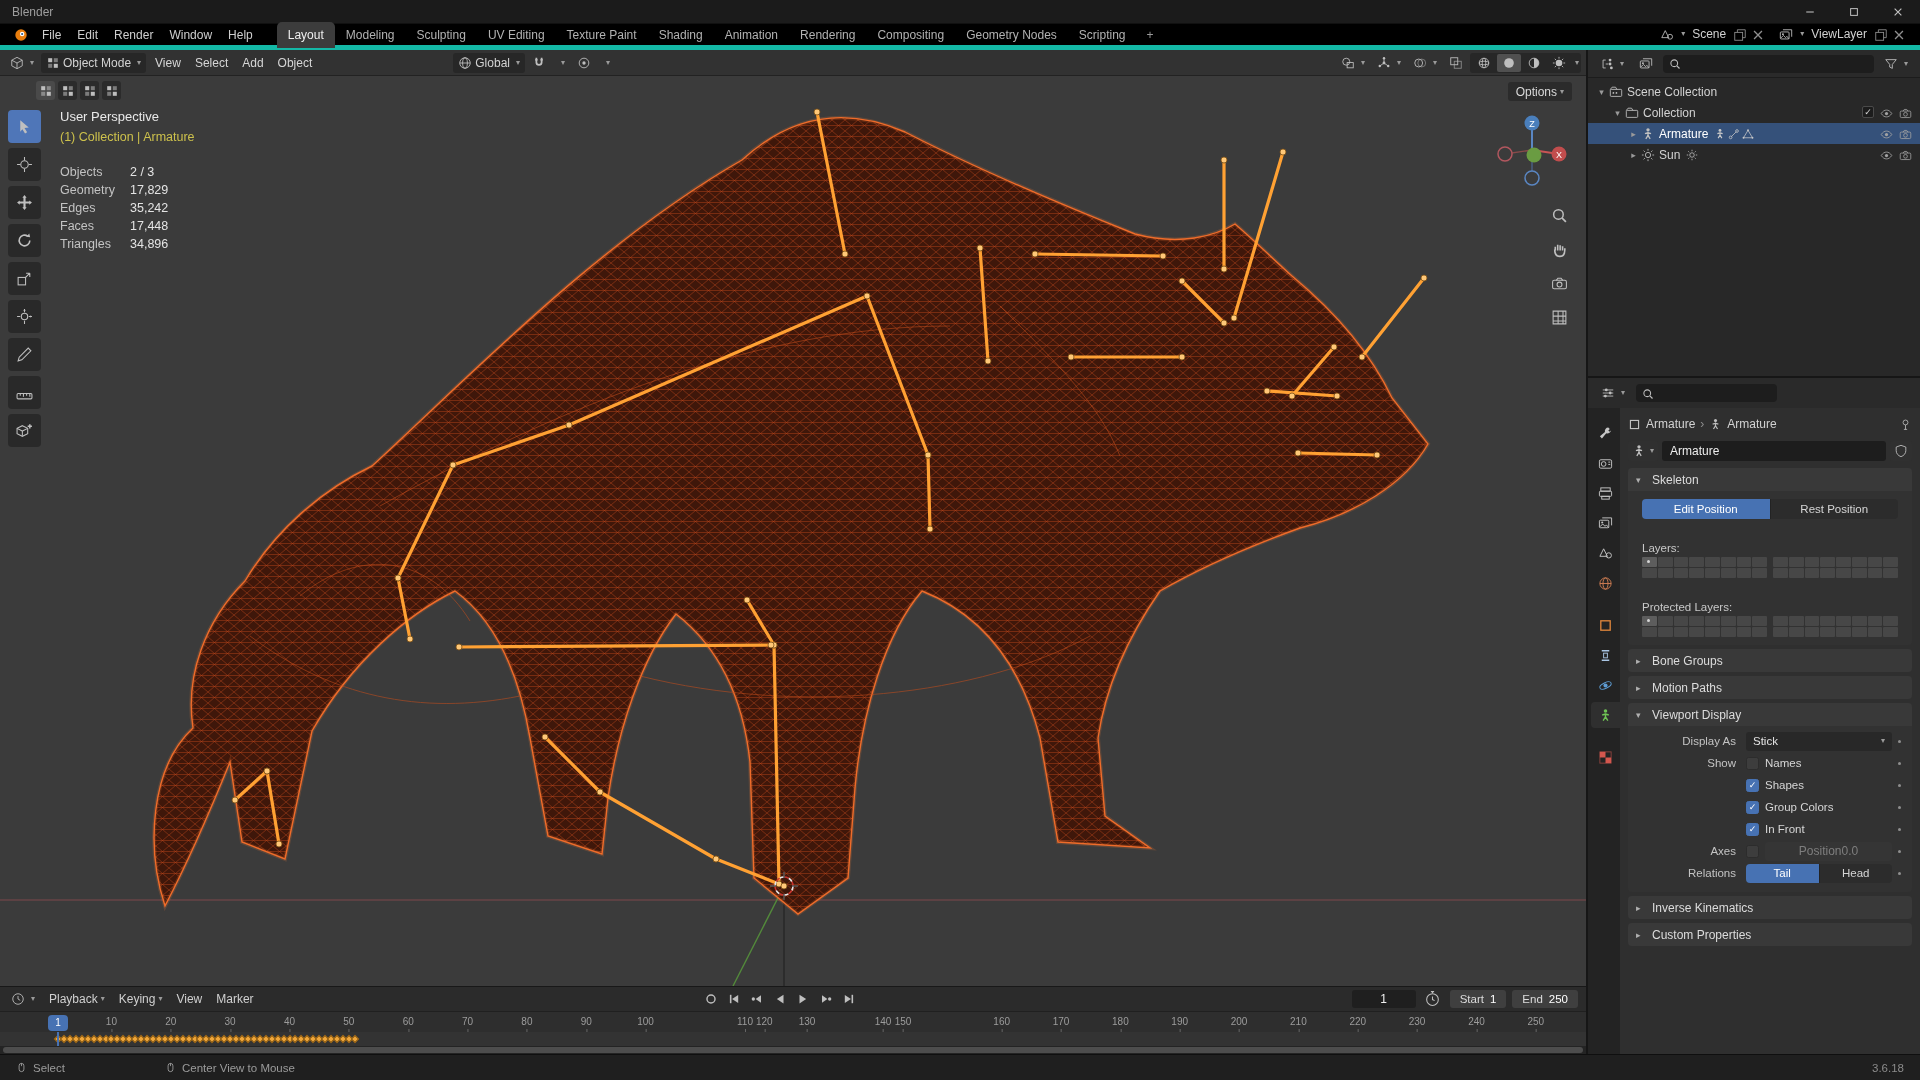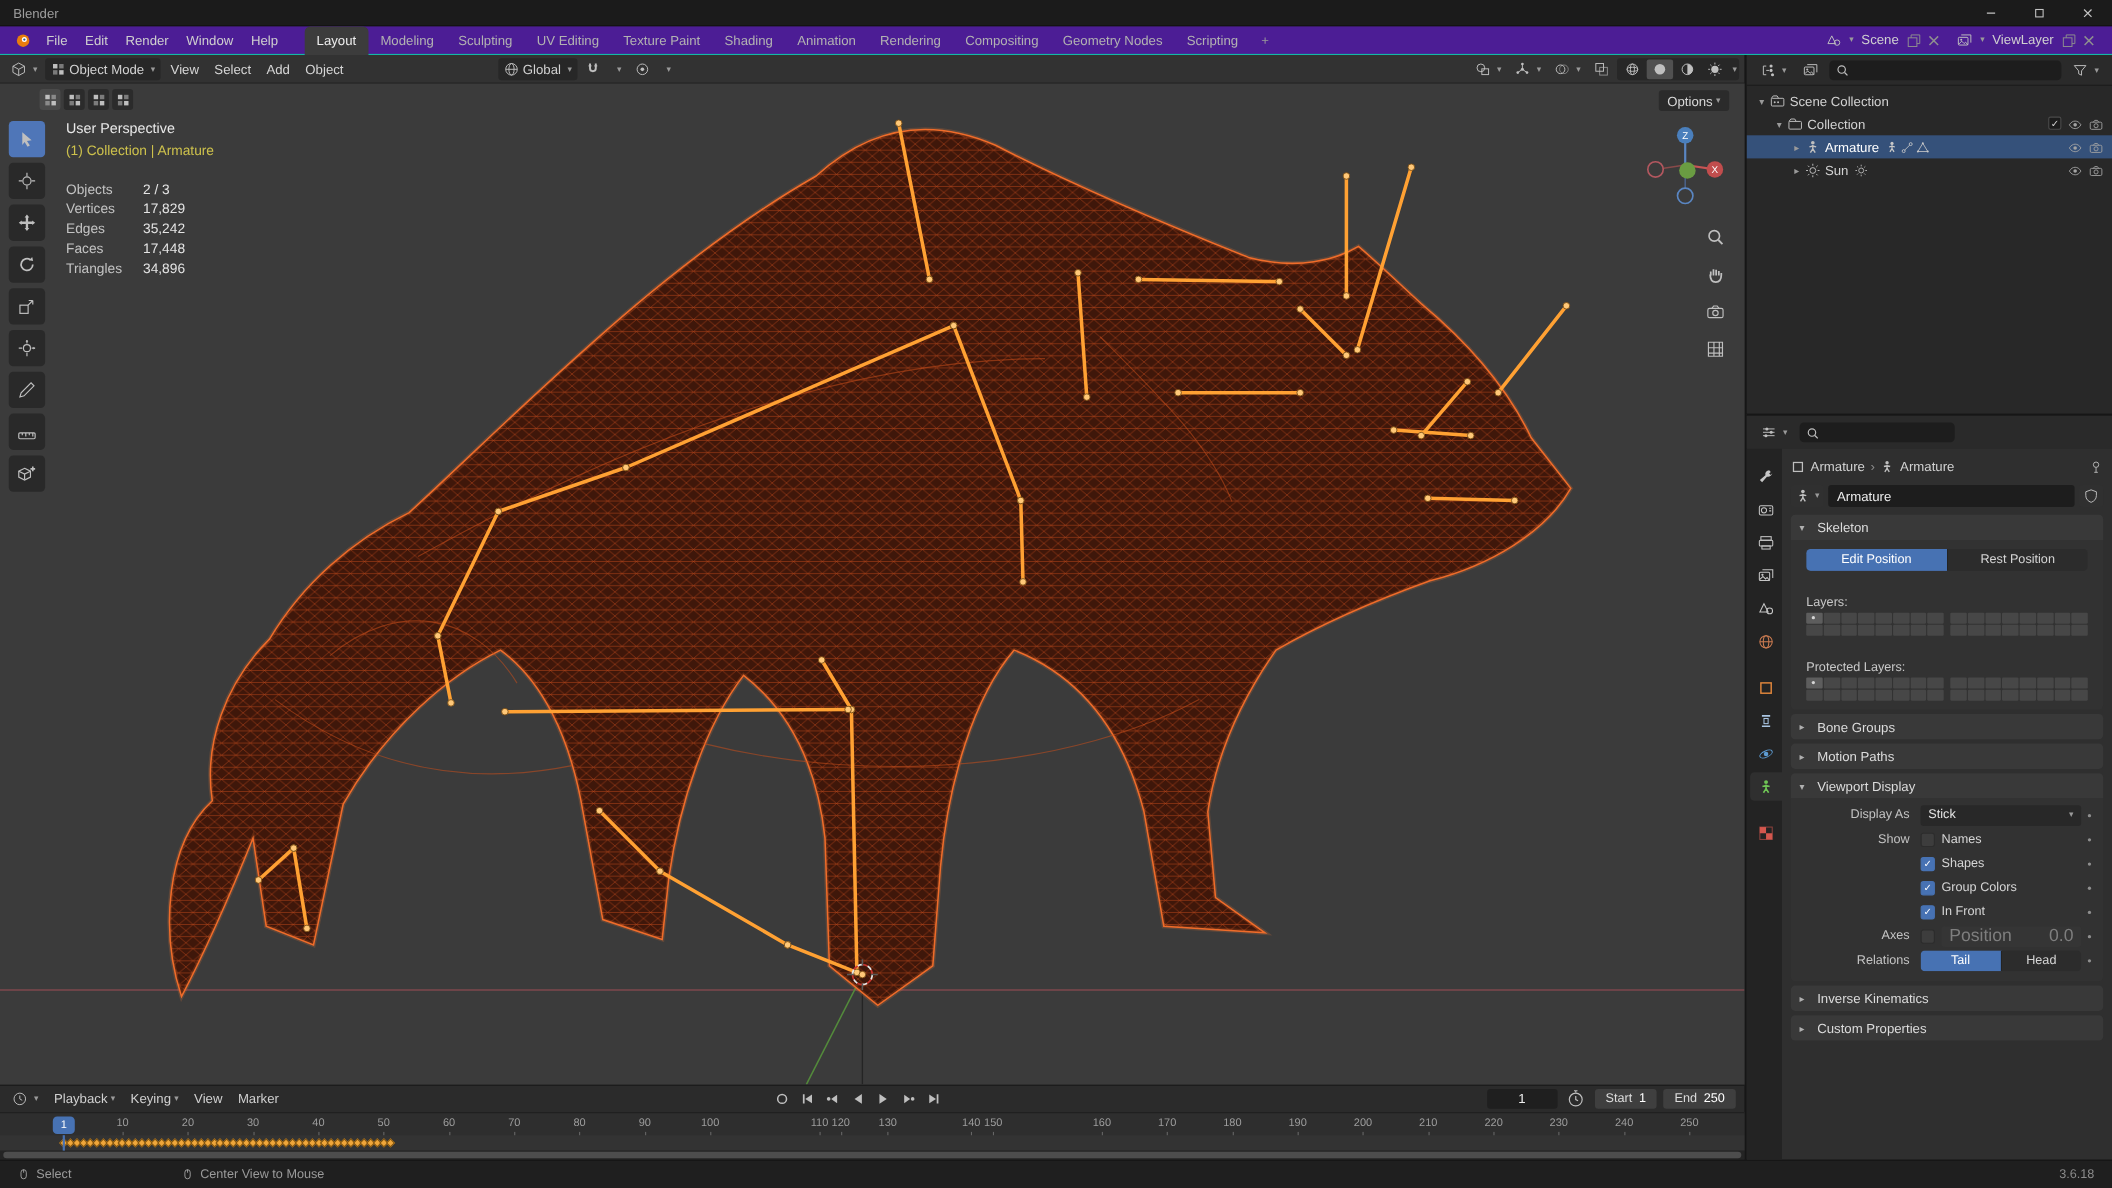--- a/index.html
+++ b/index.html
@@ -11,21 +11,21 @@
   .dim .ic{color:#8f8f8f}
 
   
   .titlebar{height:24px;background:#1b1b1b;display:flex;align-items:center;border-bottom:1px solid #101010}
   .tb-title{padding-left:12px;color:#9d9d9d}
   .win-ctrls{margin-left:auto;display:flex;height:100%}
   .win-btn{width:44px;height:100%;display:flex;align-items:center;justify-content:center}
   .win-btn .ic{width:12px;height:12px;color:#c4c4c4}
 
   
-  .topbar{height:26px;background:#4c1d95;display:flex;align-items:center;padding:0 8px;border-bottom:1px solid #14b8a6}
+  .topbar{height:26px;background:#000000;display:flex;align-items:center;padding:0 8px;border-bottom:5px solid #14b8a6}
   .app-btn{display:flex;align-items:center;padding:0 6px}
   .menu-item{padding:0 8px;line-height:26px;color:#cfcfcf;cursor:default}
   .ws-tabs{display:flex;margin-left:16px;height:26px;align-items:flex-end}
   .ws-tab{padding:0 11px;line-height:26px;color:#b2b2b2;border-radius:5px 5px 0 0}
   .ws-tab.active{background:#3c3c3c;color:#efefef}
   .ws-add{padding:0 10px;line-height:26px;color:#9a9a9a}
   .top-right{margin-left:auto;display:flex;align-items:center;gap:14px;padding-right:6px}
   .sel-group{display:flex;align-items:center;gap:4px;color:#d0d0d0}
   .sel-label{margin:0 3px}
 
@@ -144,21 +144,21 @@
   .prow{display:flex;align-items:center;height:22px}
   .plabel{width:112px;text-align:right;padding-right:10px;color:#c3c3c3;font-size:11.5px;flex:none}
   .pctrl{flex:1;display:flex;align-items:center;gap:6px;min-width:0}
   .pdot{width:14px;display:flex;justify-content:center;flex:none}
   .pdot::after{content:"";width:3px;height:3px;border-radius:50%;background:#8f8f8f}
   .dd{flex:1;height:19px;background:#282828;border-radius:3px;display:flex;align-items:center;padding:0 7px;color:#e3e3e3;font-size:11.5px}
   .dd .chev{margin-left:auto}
   .cb{width:13px;height:13px;border-radius:2.5px;background:#3d3d3d;border:1px solid #2c2c2c;flex:none;display:flex;align-items:center;justify-content:center;font-size:9px;color:#fff}
   .cb.on{background:#4772b3;border-color:#4772b3}
   .cbl{color:#d6d6d6;font-size:11.5px}
-  .slider-dis{flex:1;height:19px;background:#353535;border-radius:3px;display:flex;align-items:center;justify-content:space-between;padding:0 7px;color:#7e7e7e;font-size:16px}
+  .slider-dis{flex:1;height:19px;background:#353535;border-radius:3px;display:flex;align-items:center;justify-content:center;padding:0 7px;color:#7e7e7e;font-size:12px}
   .seg.mini{flex:1;margin:0;height:19px}
 </style>
 </head>
 <body>
 
 <div class="titlebar">
   <div class="tb-title">Blender</div>
   <div class="win-ctrls" id="winctl">
       <div class="win-btn">
         <svg class="ic " viewBox="0 0 16 16">
@@ -506,21 +506,21 @@
           <span>Options</span>
           <span class="chev">▾</span>
         </div>
 
       <div class="vp-overlay">
         <div class="ov-view">User Perspective</div>
         <div class="ov-ctx">(1) Collection | Armature</div>
         <div class="ov-stats" id="stats">
             <div class="k">Objects</div>
             <div class="v">2 / 3</div>
-            <div class="k">Vertices</div>
+            <div class="k">Geometry</div>
             <div class="v">17,829</div>
             <div class="k">Edges</div>
             <div class="v">35,242</div>
             <div class="k">Faces</div>
             <div class="v">17,448</div>
             <div class="k">Triangles</div>
             <div class="v">34,896</div>
           </div>
       </div>
 

